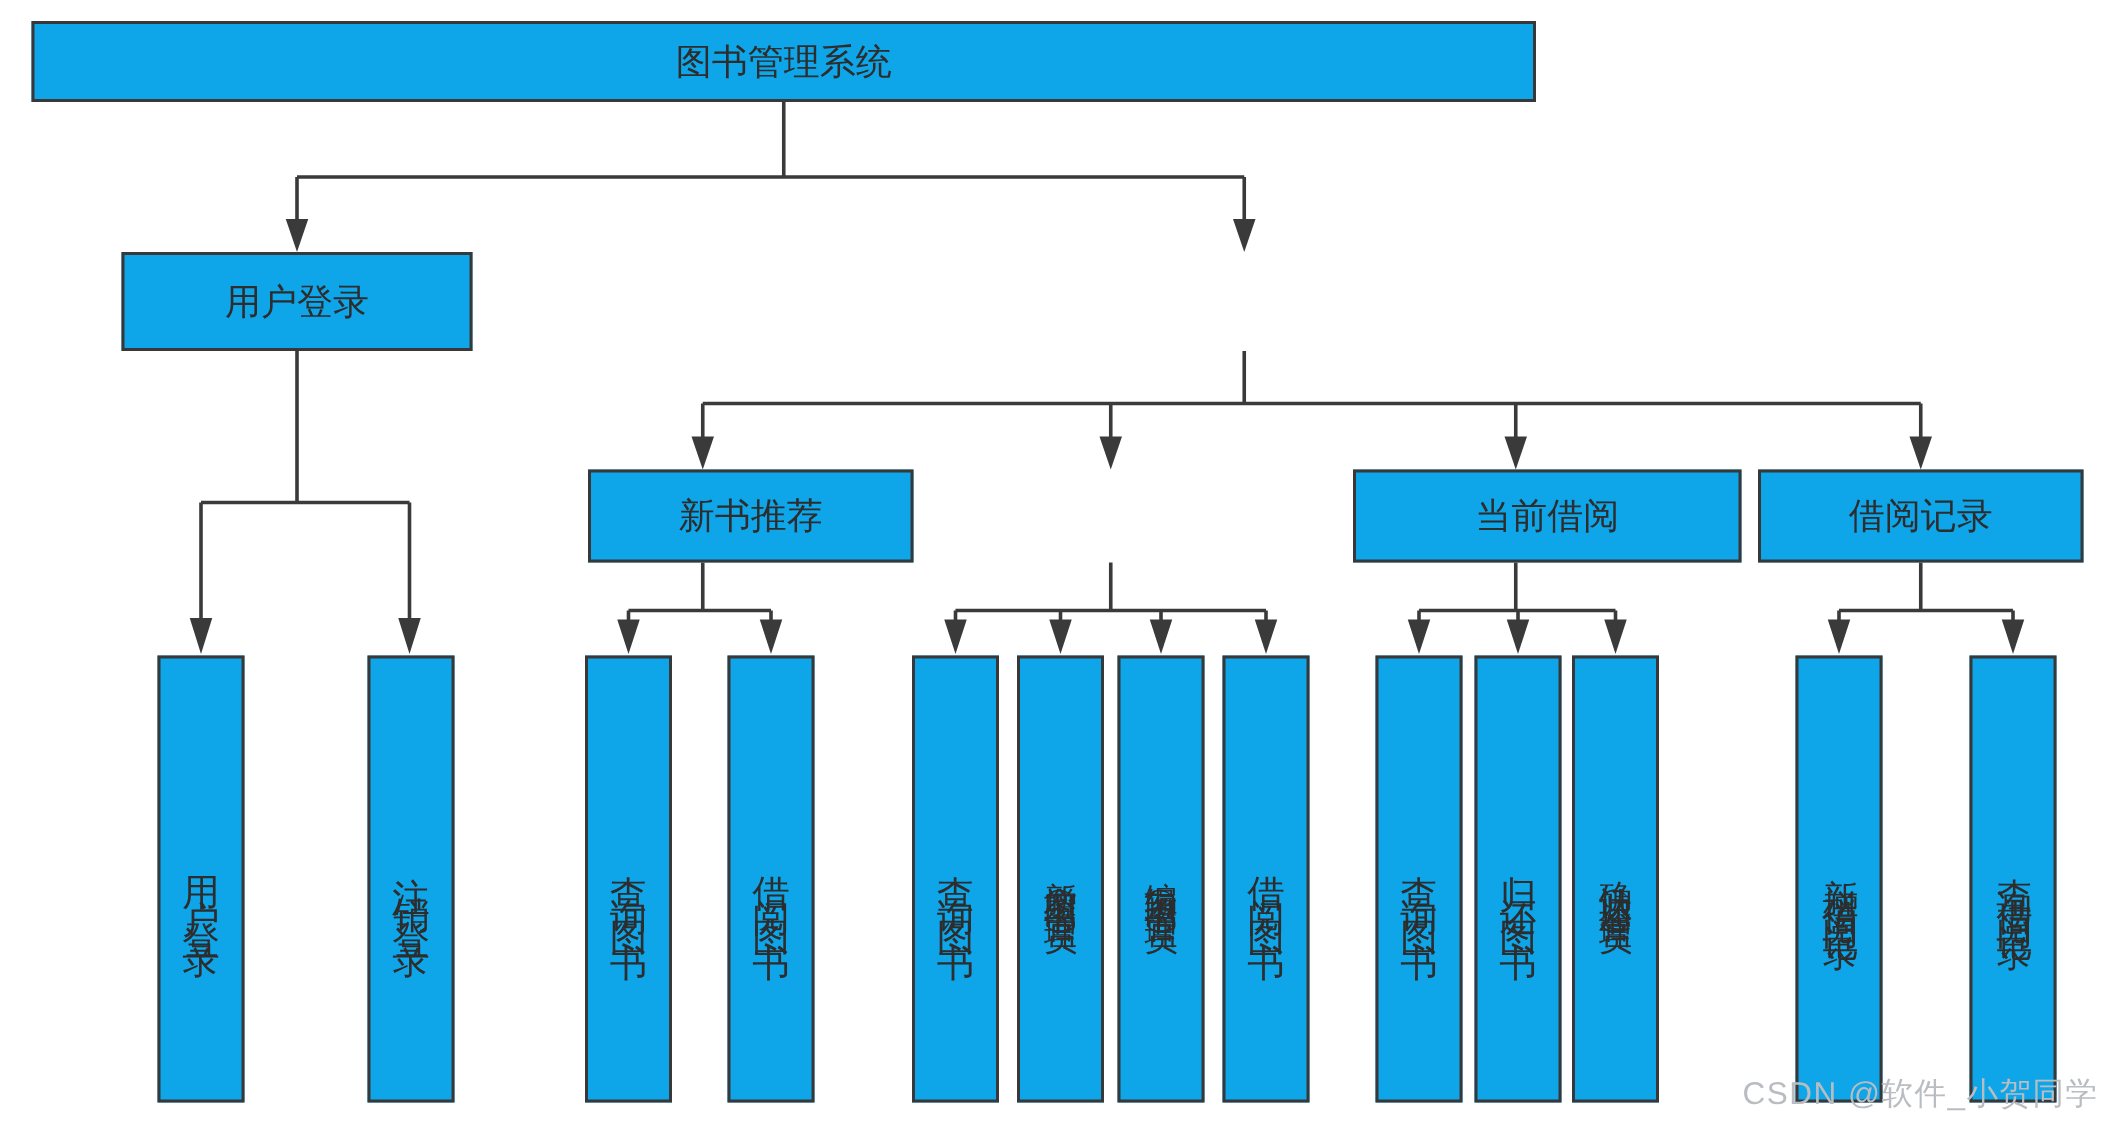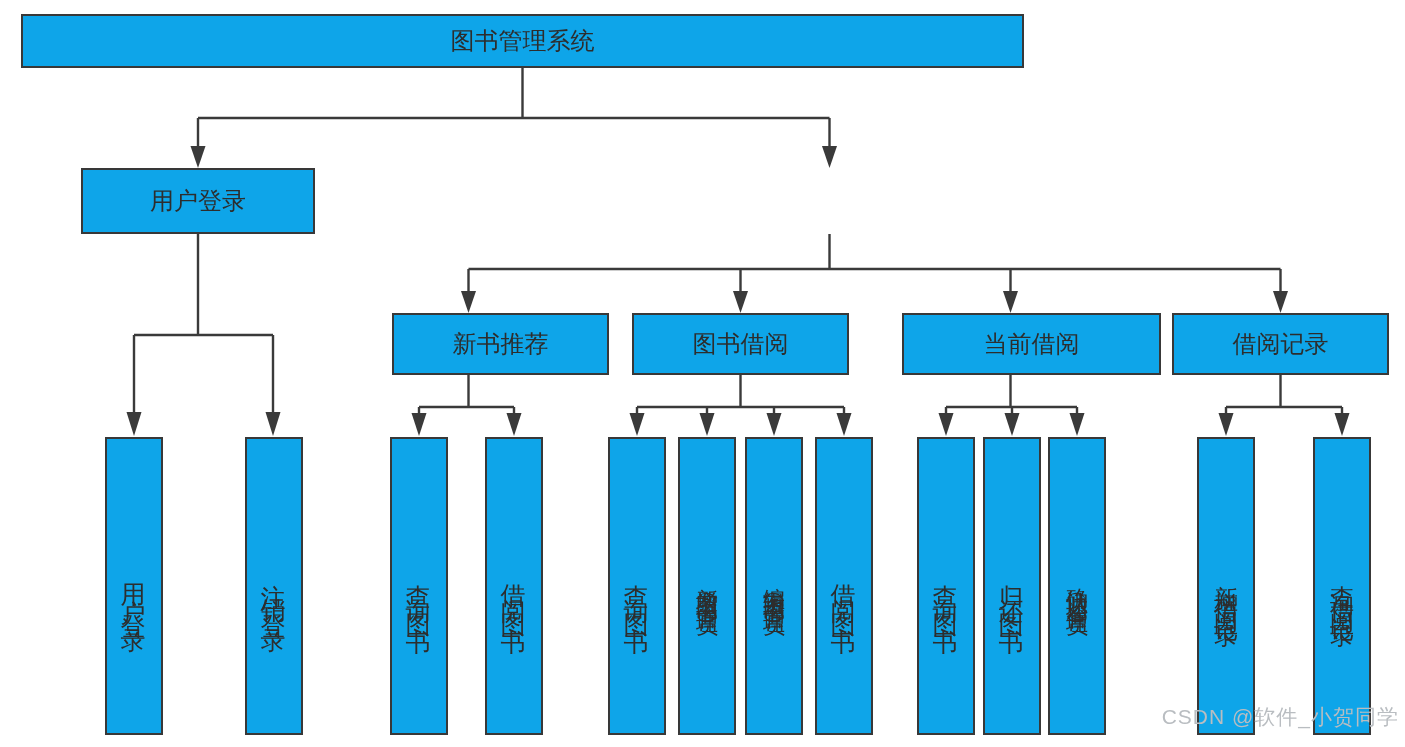--- a/index.html
+++ b/index.html
@@ -38,21 +38,21 @@
   #n-current{left:902px; top:313px;width:259px;height:62px;}
   #n-records{left:1172px;top:313px;width:217px;height:62px;}
 
   #lf-u0{left:105px;}  #lf-u1{left:245px;}
   #lf-r0{left:390px;}  #lf-r1{left:485px;}
   #lf-b0{left:608px;}  #lf-b1{left:678px;}  #lf-b2{left:745px;}  #lf-b3{left:815px;}
   #lf-c0{left:917px;}  #lf-c1{left:983px;}  #lf-c2{left:1048px;}
   #lf-d0{left:1197px;} #lf-d1{left:1313px;}
 
   #watermark{
-    position:absolute;right:6px;bottom:16px;
+    position:absolute;right:6px;bottom:4px;
     color:#b9bdc1;font-size:21px;letter-spacing:1px;
     z-index:10;white-space:nowrap;
   }
 </style>
 </head>
 <body>
 
 <div id="canvas">
 
   <svg id="connectors" width="1405" height="747" viewBox="0 0 1405 747" aria-hidden="true">
@@ -93,21 +93,20 @@
       <polygon points="1218.5,413 1233.5,413 1226,436"></polygon>
       <polygon points="1334.5,413 1349.5,413 1342,436"></polygon>
     </g>
   </svg>
 
   <div class="hbox" id="n-root">图书管理系统</div>
 
   <div class="hbox" id="n-user">用户登录</div>
 
   <div class="hbox" id="n-rec">新书推荐</div>
-  <div class="hbox" id="n-borrow">图书借阅</div>
   <div class="hbox" id="n-current">当前借阅</div>
   <div class="hbox" id="n-records">借阅记录</div>
 
   <div class="vbox v4" id="lf-u0">用户登录</div>
   <div class="vbox v4" id="lf-u1">注销登录</div>
 
   <div class="vbox v4" id="lf-r0">查询图书</div>
   <div class="vbox v4" id="lf-r1">借阅图书</div>
 
   <div class="vbox v4" id="lf-b0">查询图书</div>

